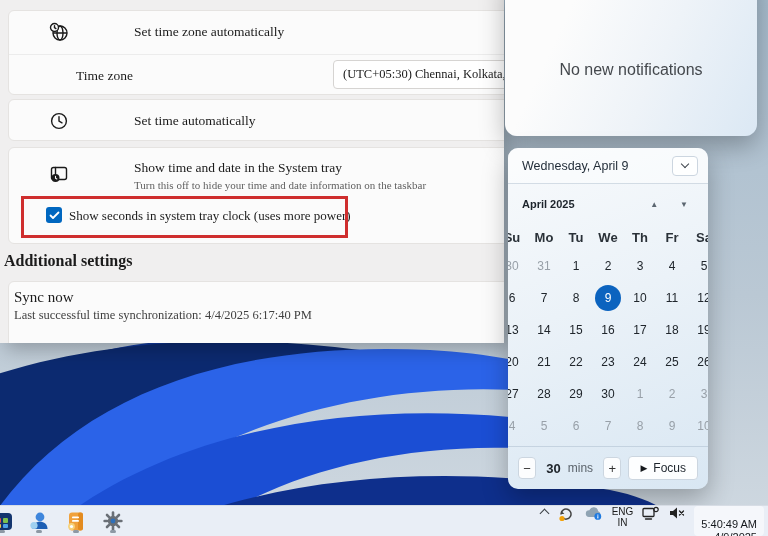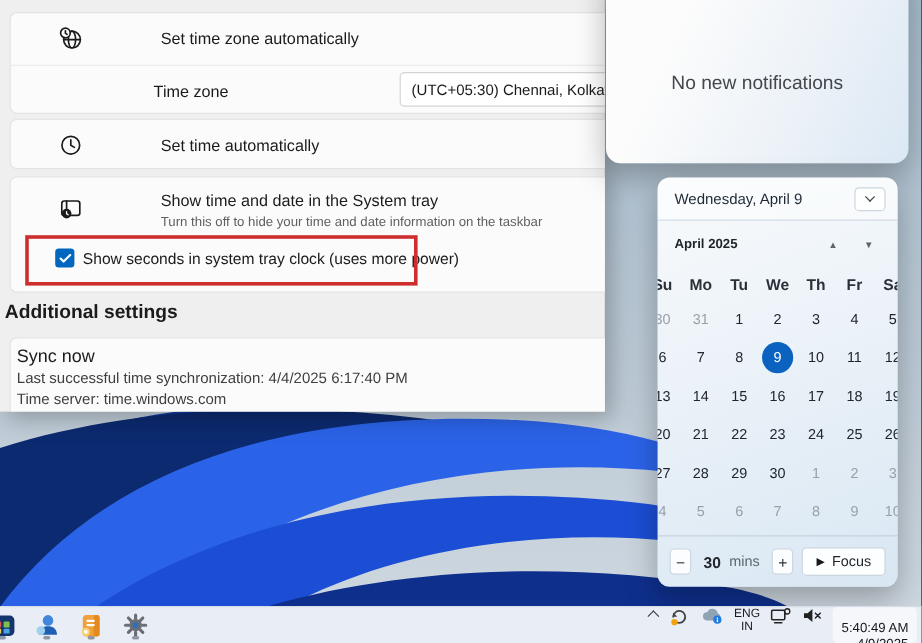--- a/index.html
+++ b/index.html
@@ -7,28 +7,28 @@
          font-family:"Liberation Sans",sans-serif;color:#1b1b1b;
          -webkit-font-smoothing:antialiased;}
   .stage *{box-sizing:border-box;}
 
   
   .wallpaper{position:absolute;inset:0;}
 
   
   .settings{position:absolute;left:0;top:0;width:504px;height:343px;
             background:#f0efef;overflow:hidden;
-            box-shadow:6px 6px 18px rgba(0,0,0,.25);}
+            box-shadow:6px 6px 18px rgba(0,0,0,.25);font-family:Liberation Serif, serif;}
   .card{position:absolute;left:8px;width:540px;background:#fbfbfb;
         border:1px solid #e5e3e1;border-radius:6px;}
   .card-row{display:flex;align-items:center;height:42px;}
   .icon-slot{width:20px;height:20px;margin-left:40px;display:flex;
              align-items:center;justify-content:center;flex:0 0 auto;}
   .row-label{margin-left:65px;font-size:13.5px;color:#1a1a1a;}
-  .row-label.noicon{margin-left:119px;}
+  .row-label.noicon{margin-left:67px;}
   .divider{position:absolute;left:0;right:0;height:1px;background:#ececec;}
   .combobox{position:absolute;left:324px;top:49px;width:190px;height:29px;
             background:#fff;border:1px solid #d6d4d2;border-radius:4px;
             display:flex;align-items:center;padding:0 9px;font-size:12.5px;
             color:#1a1a1a;white-space:nowrap;overflow:hidden;}
   .card3-title{position:absolute;left:125px;top:12px;font-size:13.5px;}
   .card3-sub{position:absolute;left:125px;top:31px;font-size:11px;color:#5f5f5f;}
   .checkbox{position:absolute;left:37px;top:59px;width:16px;height:16px;
             background:#0067c0;border-radius:3px;display:flex;
             align-items:center;justify-content:center;}
@@ -48,21 +48,21 @@
          background:linear-gradient(115deg,#fcfcfc 25%,#eef3f8 60%,#dbe8f4 100%);
          box-shadow:0 10px 26px rgba(0,0,0,.28);
          display:flex;align-items:center;justify-content:center;}
   .notif-msg{font-size:16px;color:#44484d;margin-top:34px;}
 
   
   .cal{position:absolute;left:508px;top:148px;width:200px;height:341px;
        border-radius:10px;z-index:6;overflow:hidden;
        background:linear-gradient(160deg,#f8fafc 0%,#ebf2f8 45%,#d9e7f3 100%);
        box-shadow:0 10px 26px rgba(0,0,0,.28);
-       display:flex;flex-direction:column;margin-left:40px;}
+       display:flex;flex-direction:column;}
   .cal-header{height:36px;flex:0 0 auto;display:flex;align-items:center;
               padding:0 10px 0 14px;background:rgba(255,255,255,.45);
               border-bottom:1px solid rgba(165,182,200,.45);}
   .cal-date{font-size:12.5px;color:#1f2a36;flex:1;}
   .collapse-btn{width:26px;height:20px;background:rgba(255,255,255,.85);
                 border:1px solid #ccd6e0;border-radius:4px;display:flex;
                 align-items:center;justify-content:center;}
   .chev{width:6px;height:6px;border-right:1.5px solid #3e454d;
         border-bottom:1.5px solid #3e454d;}
   .chev.down{transform:rotate(45deg);margin-top:-3px;}
@@ -187,21 +187,20 @@
       </div>
     </div>
 
     <div class="redbox"></div>
 
     <div class="section-hdr">Additional settings</div>
 
     <div class="card" style="top:281px;height:80px;">
       <div class="sync-line1" style="position:absolute;left:5px;top:7px;">Sync now</div>
       <div class="sync-line2" style="position:absolute;left:5px;top:26px;">Last successful time synchronization: 4/4/2025 6:17:40 PM</div>
-      <div class="sync-line3" style="position:absolute;left:5px;top:44px;">Time server: time.windows.com</div>
     </div>
   </div>
 
   <div class="notif">
     <div class="notif-msg">No new notifications</div>
   </div>
 
   <div class="cal">
     <div class="cal-header">
       <span class="cal-date">Wednesday, April 9</span>

